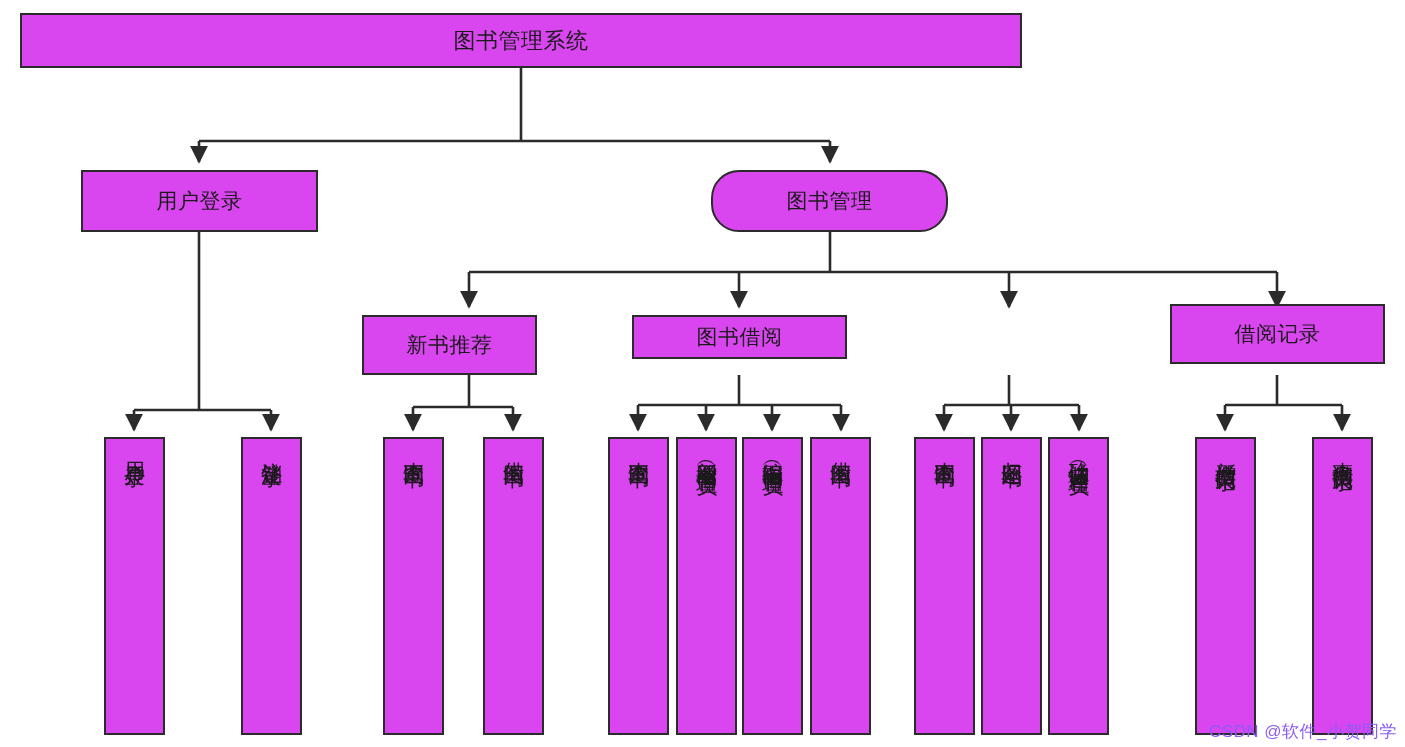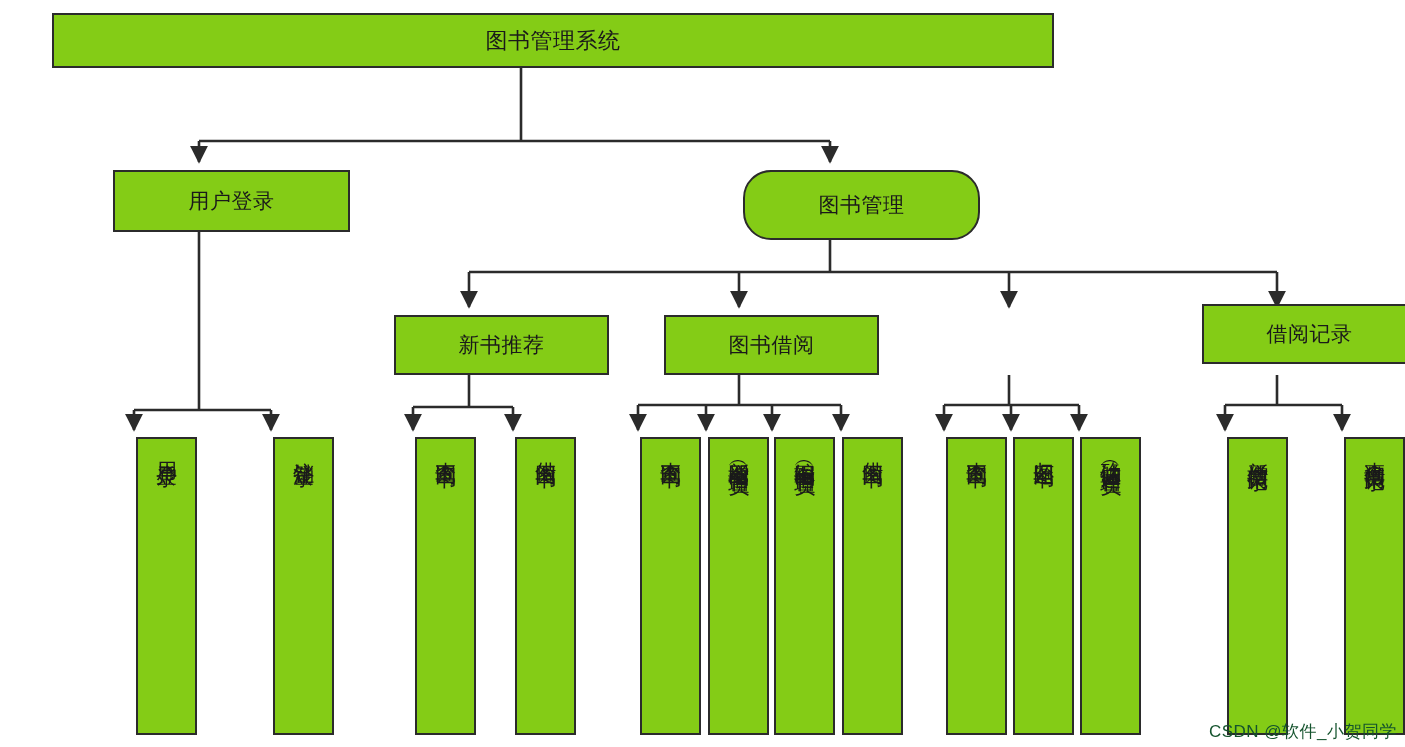--- a/index.html
+++ b/index.html
@@ -21,27 +21,26 @@
     position: absolute;
     left: 0;
     top: 0;
     width: 1405px;
     height: 747px;
     pointer-events: none;
   }
   .node {
     position: absolute;
     box-sizing: border-box;
-    background: #84cc16;
+    background: #d946ef;
     border: 2.5px solid #2b2b2b;
     display: flex;
     align-items: center;
     justify-content: center;
     color: #1a1a1a;
-    margin-left: 32px;
   }
   .node-label {
     text-align: center;
     line-height: 1.18;
     letter-spacing: 0.5px;
   }
   
   .node.horiz .node-label {
     writing-mode: horizontal-tb;
     font-size: 21px;
@@ -61,21 +60,21 @@
     font-size: 21px;
     line-height: 1.25;
     letter-spacing: 2px;
     white-space: nowrap;
   }
   .watermark {
     position: absolute;
     right: 8px;
     bottom: 4px;
     font-size: 17px;
-    color: #14532d;
+    color: #8b5cf6;
     letter-spacing: 0.5px;
     user-select: none;
   }
 </style>
 </head>
 <body>
 
 <div id="canvas">
 
   <svg class="edges" viewBox="0 0 1405 747" xmlns="http://www.w3.org/2000/svg">
@@ -129,28 +128,28 @@
     </g>
   </svg>
 
   <div class="node horiz root" style="left:20px; top:13px; width:1002px; height:55px;">
     <span class="node-label">图书管理系统</span>
   </div>
 
   <div class="node horiz" style="left:81px; top:170px; width:237px; height:62px;">
     <span class="node-label">用户登录</span>
   </div>
-  <div class="node horiz" style="left:711px; top:170px; width:237px; height:70px;border-radius:28px;">
+  <div class="node horiz" style="left:711px; top:170px; width:237px; height:62px;border-radius:28px;">
     <span class="node-label">图书管理</span>
   </div>
 
-  <div class="node horiz" style="left:362px; top:315px; width:215px; height:60px;">
+  <div class="node horiz" style="left:362px; top:315px; width:175px; height:60px;">
     <span class="node-label">新书推荐</span>
   </div>
-  <div class="node horiz" style="left:632px; top:315px; width:215px; height:60px;">
+  <div class="node horiz" style="left:632px; top:315px; width:215px; height:44px;">
     <span class="node-label">图书借阅</span>
   </div>
   <div class="node horiz" style="left:1170px; top:304px; width:215px; height:60px;">
     <span class="node-label">借阅记录</span>
   </div>
 
   <div class="node vert" style="left:104px; top:437px; width:61px; height:298px;">
     <span class="node-label">用户登录</span>
   </div>
   <div class="node vert" style="left:241px; top:437px; width:61px; height:298px;">

